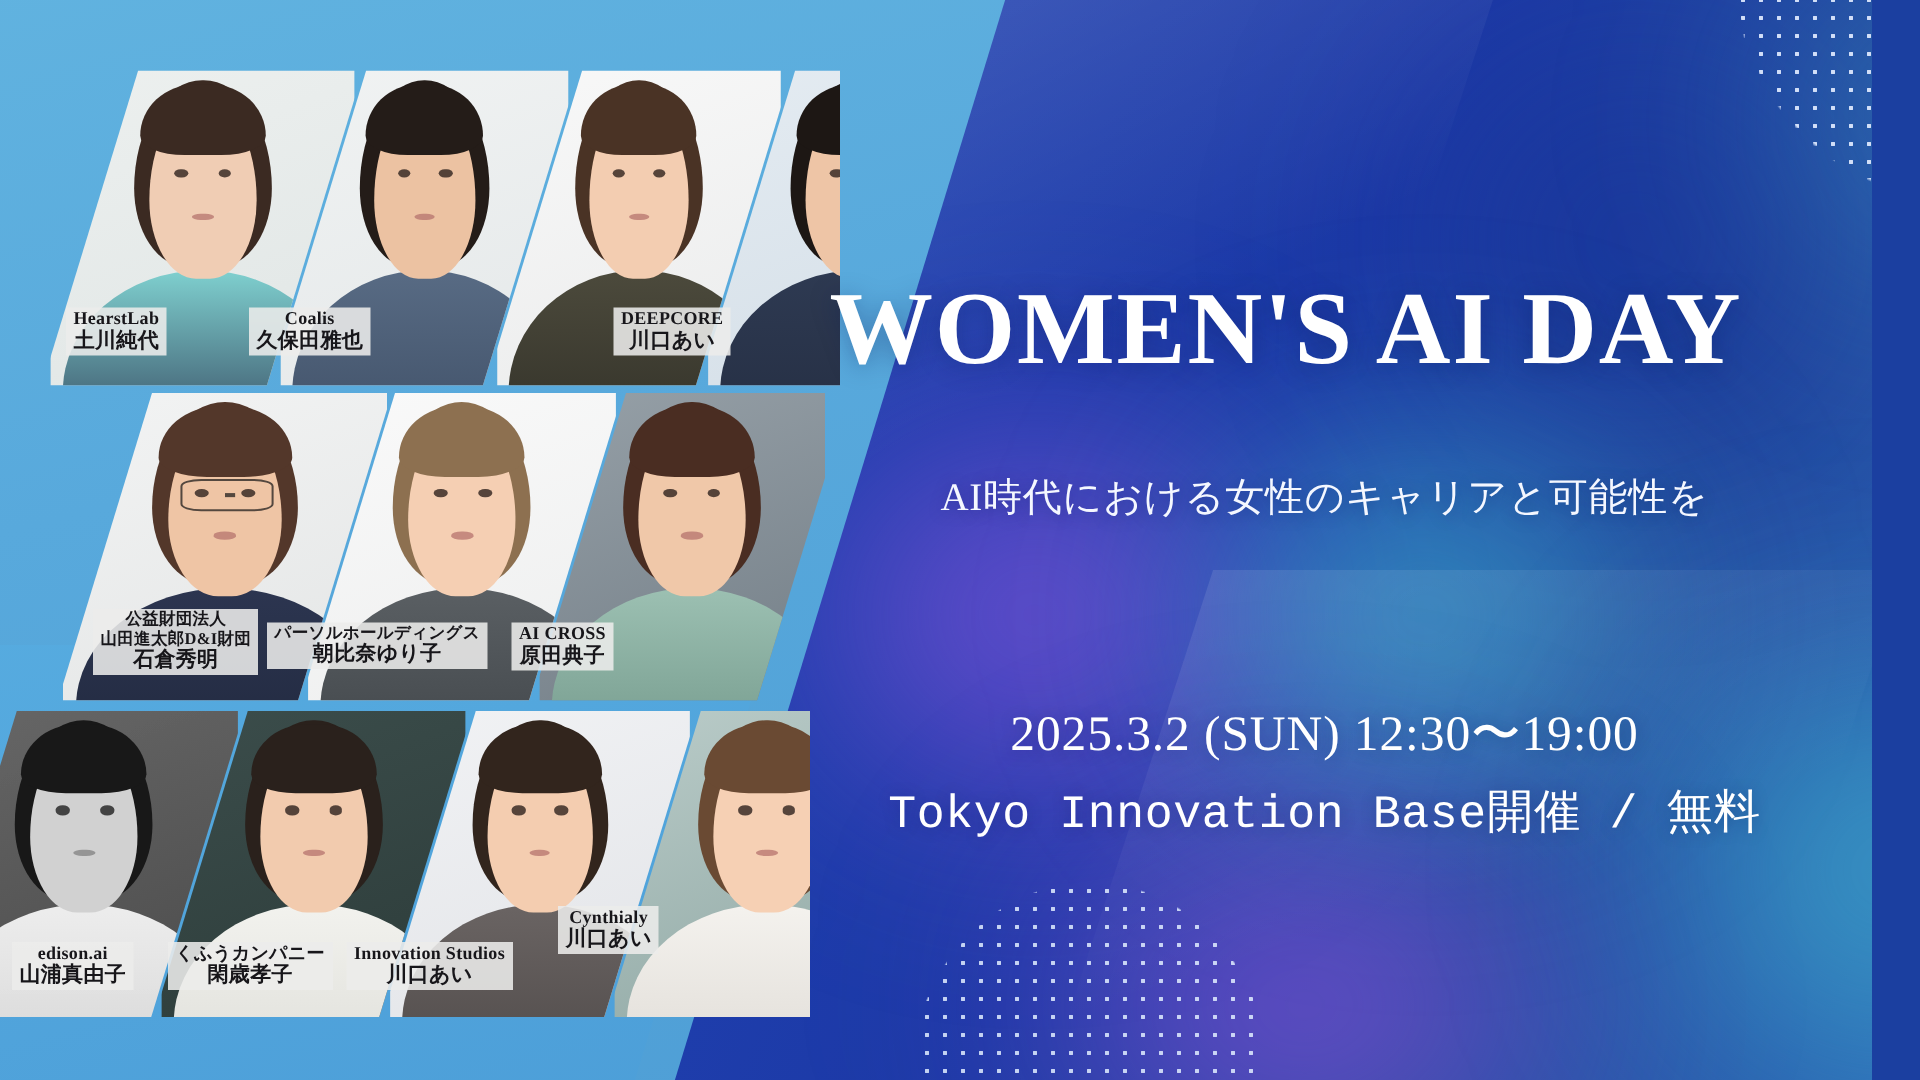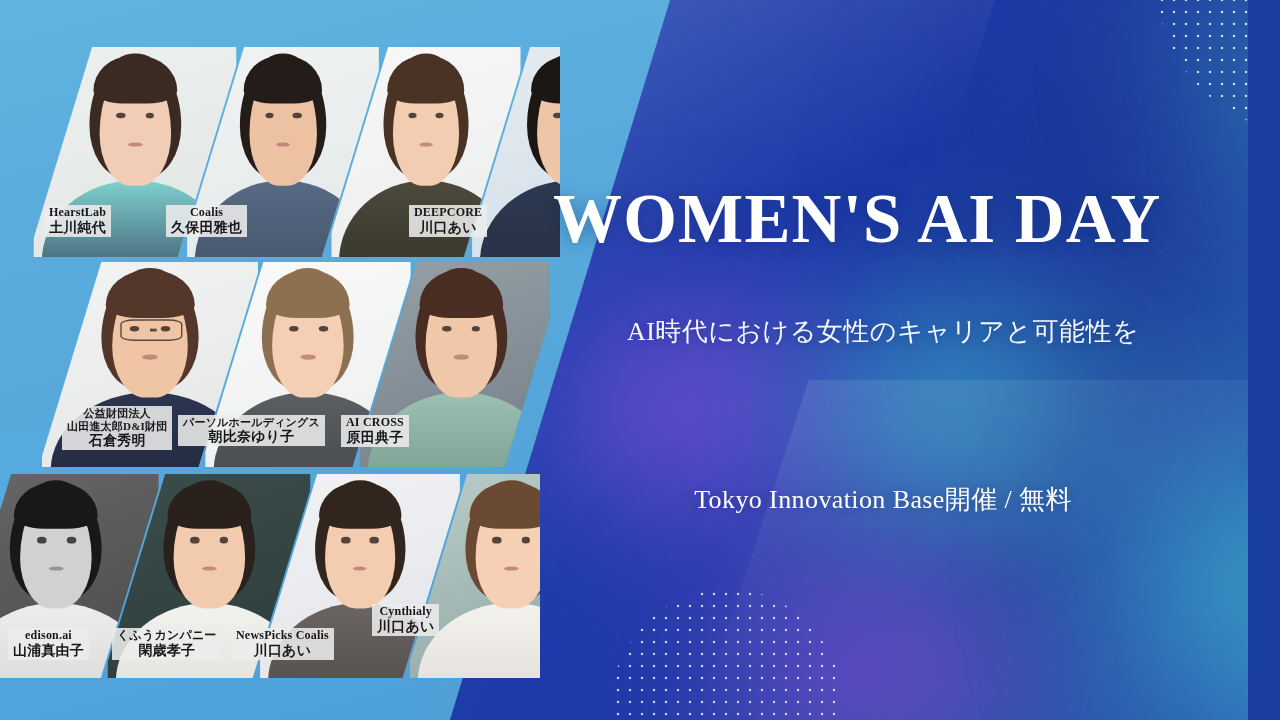--- a/index.html
+++ b/index.html
@@ -177,22 +177,22 @@
   }
   .date{
     color:#ffffff;
     font-family:"Liberation Serif","DejaVu Serif",serif;
     font-size:33px;letter-spacing:.6px;line-height:1.25;
     text-shadow:0 1px 10px rgba(10,25,90,.3);
   }
   .venue{
     margin-top:14px;
     color:#ffffff;
-    font-family:Liberation Serif, serif;
-    font-size:26px;letter-spacing:.4px;line-height:1.25;
+    font-family:Liberation Mono, monospace;
+    font-size:31px;letter-spacing:.4px;line-height:1.25;
     text-shadow:0 1px 10px rgba(10,25,90,.3);
   }
 </style>
 </head>
 <body>
 
 <div id="poster">
 
   <div class="bg-base"></div>
   <div class="glow glow-blue-deep"></div>
@@ -423,31 +423,32 @@
 
   <div class="cap" style="left:8px;top:628px;">
     <span class="org">edison.ai</span>
     <span class="nm">山浦真由子</span>
   </div>
   <div class="cap" style="left:112px;top:628px;">
     <span class="org">くふうカンパニー</span>
     <span class="nm">閑歳孝子</span>
   </div>
   <div class="cap" style="left:231px;top:628px;">
-    <span class="org">NewsPicks Coalis</span>
+    <span class="org">Innovation Studios</span>
     <span class="nm">川口あい</span>
   </div>
   <div class="cap" style="left:372px;top:604px;">
     <span class="org">Cynthialy</span>
     <span class="nm">川口あい</span>
   </div>
 
   <div class="title">WOMEN'S AI DAY</div>
 
   <div class="subtitle">
     <div>AI時代における女性のキャリアと可能性を</div>
   </div>
 
   <div class="datewrap">
+    <div class="date">2025.3.2 (SUN) 12:30〜19:00</div>
     <div class="venue">Tokyo Innovation Base開催 / 無料</div>
   </div>
 
 </div>
 
 </body></html>

